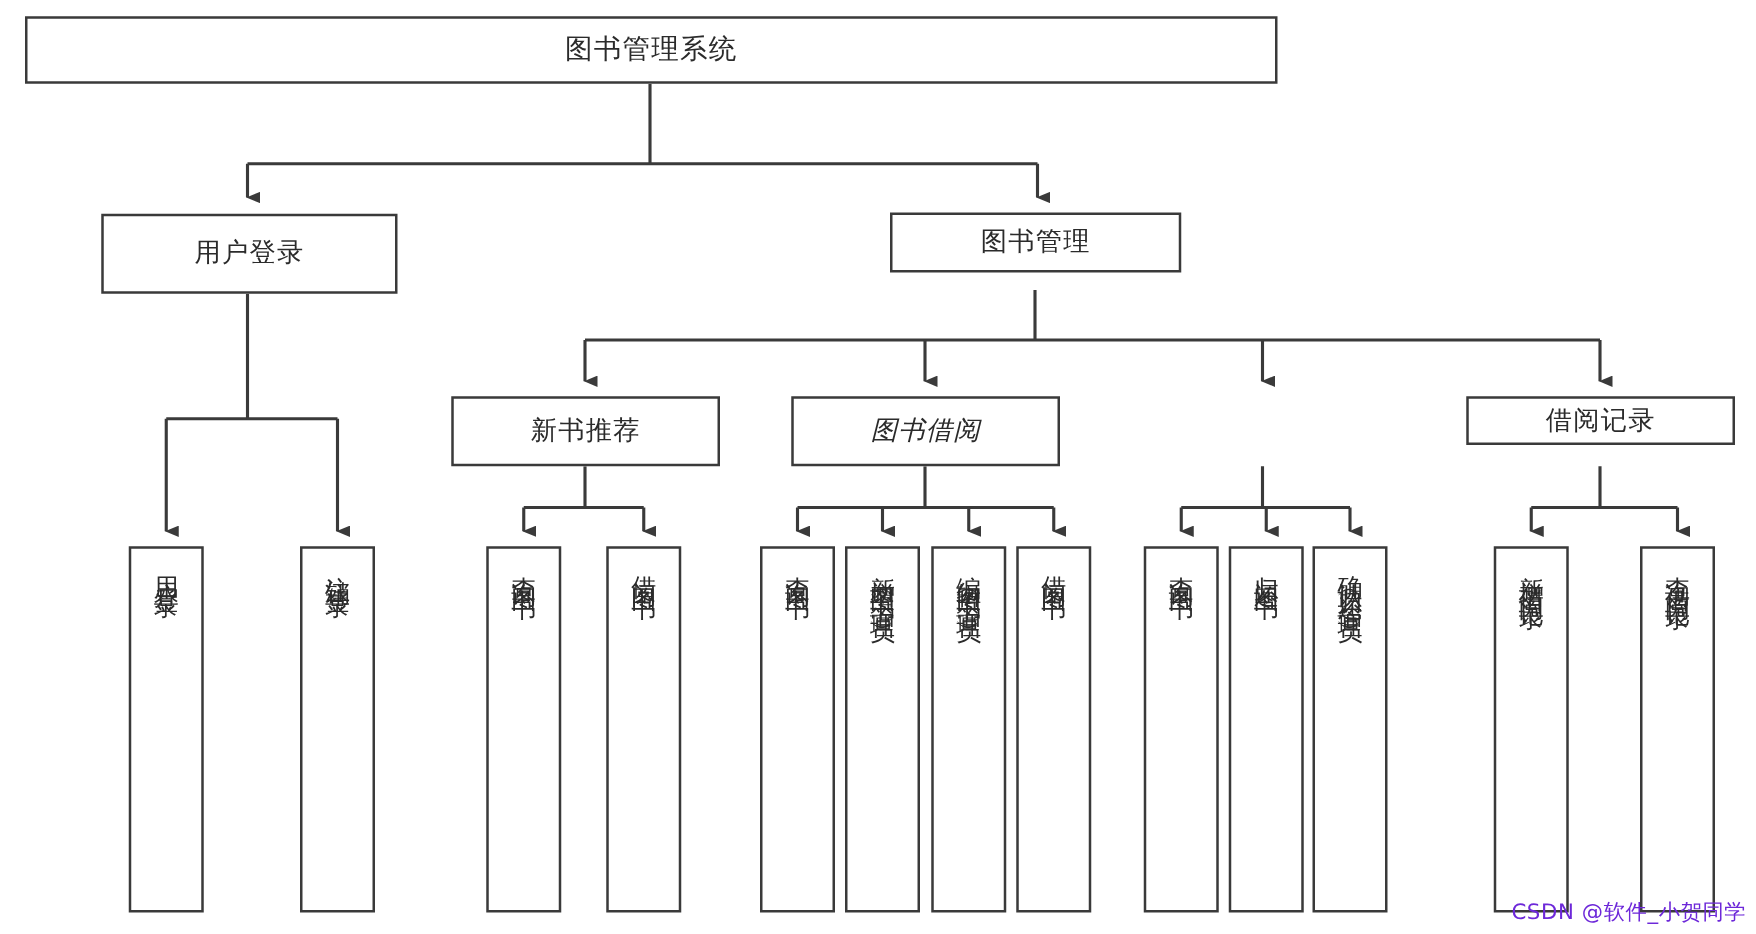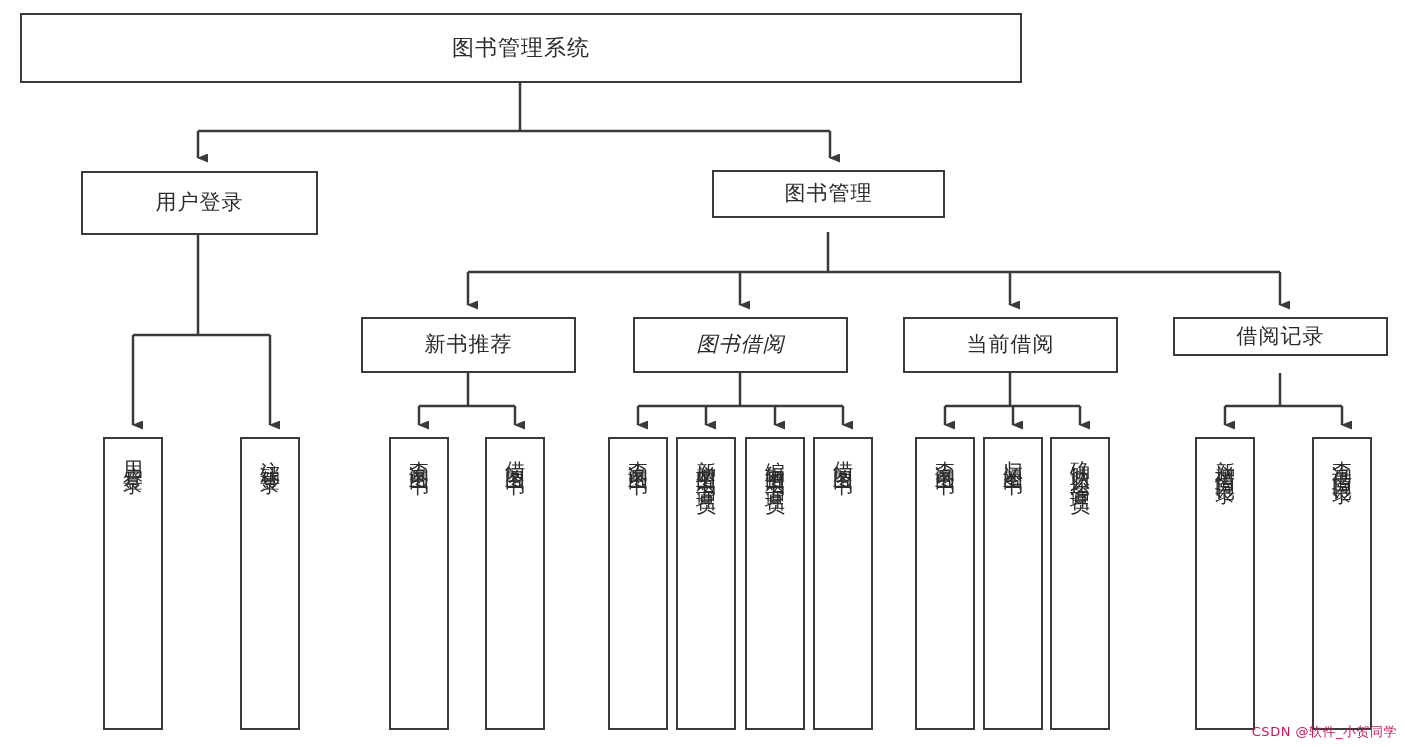--- a/index.html
+++ b/index.html
@@ -54,22 +54,22 @@
     font-size: 20px;
     letter-spacing: 5px;
     line-height: 1.05;
     white-space: nowrap;
     color: #2b2b2b;
   }
   .watermark {
     position: absolute;
     right: 8px;
     bottom: 6px;
-    font-size: 13px;
-    color: #be185d;
+    font-size: 17px;
+    color: #6d28d9;
     letter-spacing: 0.5px;
     white-space: nowrap;
     user-select: none;
   }
 </style>
 </head>
 <body>
 
 <div id="canvas">
 
@@ -116,43 +116,40 @@
       <path d="M1013,406 L1013,425" marker-end="url(#arrow)"></path>
       <path d="M1080,406 L1080,425" marker-end="url(#arrow)"></path>
 
       <path d="M1280,373 L1280,406"></path>
       <path d="M1225,406 L1342,406"></path>
       <path d="M1225,406 L1225,425" marker-end="url(#arrow)"></path>
       <path d="M1342,406 L1342,425" marker-end="url(#arrow)"></path>
     </g>
   </svg>
 
-  <div class="node root horiz" style="left:20px; top:13px; width:1002px; height:70px;">
+  <div class="node root horiz" style="left:20px; top:13px; width:1002px; height:54px;">
     <span>图书管理系统</span>
   </div>
 
   <div class="node horiz" style="left:81px; top:171px; width:237px; height:64px;">
     <span>用户登录</span>
   </div>
 
   <div class="node horiz" style="left:712px; top:170px; width:233px; height:48px;">
     <span>图书管理</span>
   </div>
 
   <div class="node horiz" style="left:361px; top:317px; width:215px; height:56px;">
     <span>新书推荐</span>
   </div>
 
   <div class="node horiz" style="left:633px; top:317px; width:215px; height:56px;font-style:italic;">
     <span>图书借阅</span>
   </div>
 
-  <div class="node horiz" style="left:903px; top:317px; width:215px; height:56px;">
-    <span>当前借阅</span>
-  </div>
 
   <div class="node horiz" style="left:1173px; top:317px; width:215px; height:39px;">
     <span>借阅记录</span>
   </div>
 
   <div class="node vert" style="left:103px; top:437px; width:60px; height:293px;">
     <span class="vtext">用户登录</span>
   </div>
 
   <div class="node vert" style="left:240px; top:437px; width:60px; height:293px;">

